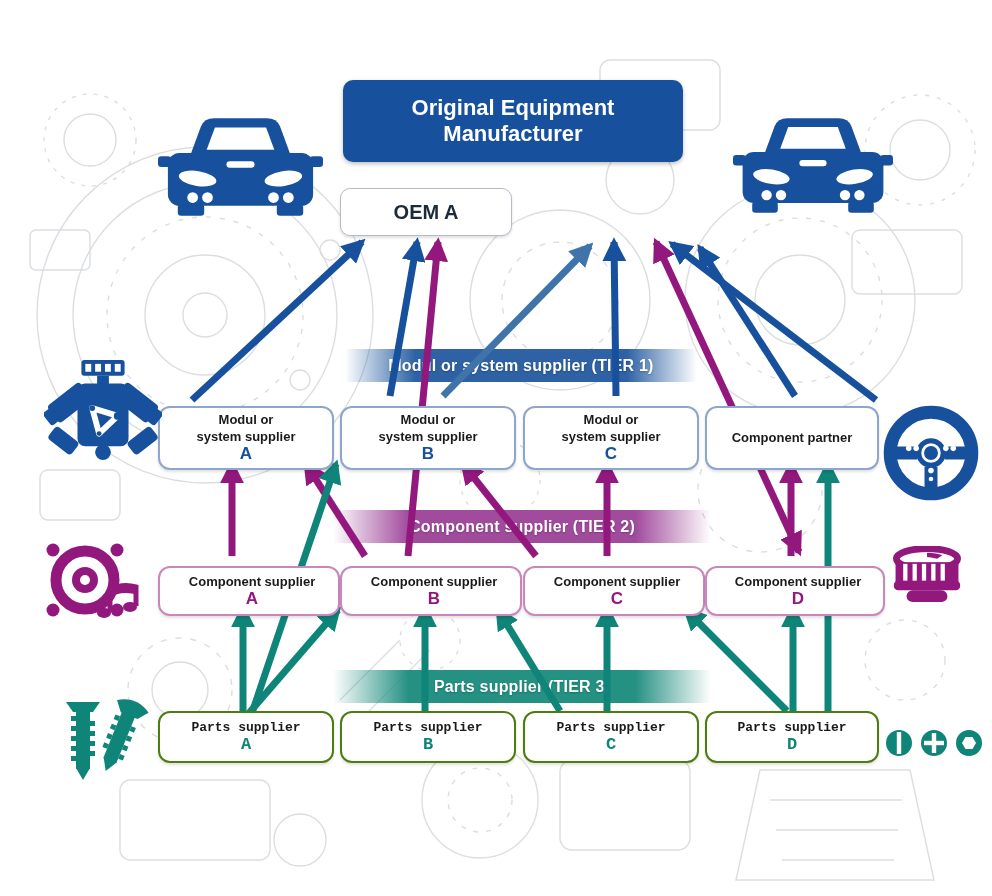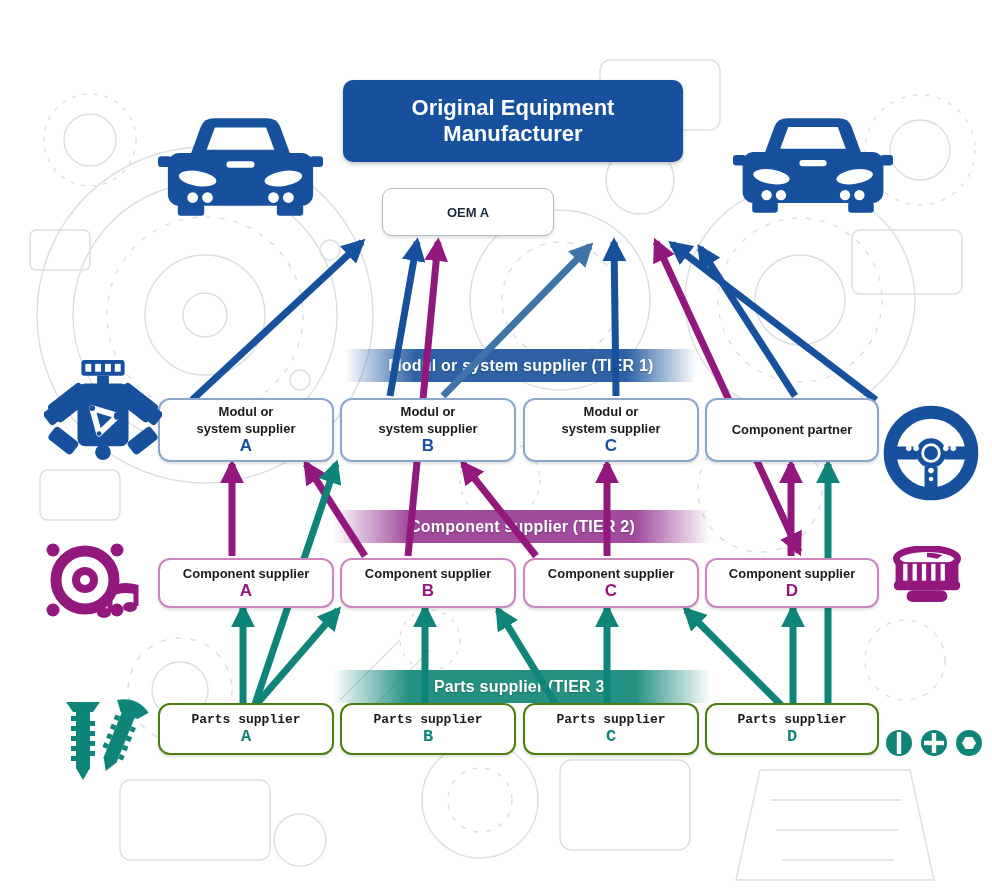--- a/index.html
+++ b/index.html
@@ -17,29 +17,29 @@
   .banner.t2{left:333px;top:510px;width:378px;height:33px;
      background:linear-gradient(90deg,rgba(255,255,255,0),var(--tier2-banner) 20%,var(--tier2-banner) 80%,rgba(255,255,255,0));}
   .banner.t3{left:333px;top:670px;width:378px;height:33px;
      background:linear-gradient(90deg,rgba(255,255,255,0),var(--tier3-banner) 20%,var(--tier3-banner) 80%,rgba(255,255,255,0));}
   .hdr{position:absolute;z-index:3;left:343px;top:80px;width:340px;height:82px;
        background:var(--dark-blue);border-radius:10px;color:#fff;font-weight:bold;
        font-size:22px;text-align:center;display:flex;flex-direction:column;
        justify-content:center;gap:6px;box-shadow:0 2px 4px rgba(0,0,0,.25);}
   .obox{position:absolute;z-index:3;width:170px;height:46px;background:#fff;
         border:1.5px solid #b6bcc4;border-radius:10px;display:flex;align-items:center;
-        justify-content:center;font-weight:bold;font-size:13px;color:#1c2b3a;
-        box-shadow:0 2px 3px rgba(0,0,0,.12);margin-left:42px;}
+        justify-content:center;font-weight:bold;font-size:20px;color:#1c2b3a;
+        box-shadow:0 2px 3px rgba(0,0,0,.12);}
   .tbox{position:absolute;z-index:3;width:172px;background:#fff;border-radius:12px;
         display:flex;flex-direction:column;align-items:center;justify-content:center;
-        text-align:center;box-shadow:0 2px 3px rgba(0,0,0,.12);}
+        text-align:center;box-shadow:0 2px 3px rgba(0,0,0,.12);margin-top:8px;}
   .tbox .ln{font-size:13px;font-weight:bold;color:#1a1a1a;line-height:1.25;}
   .tbox .letter{font-size:17px;font-weight:800;line-height:1.1;}
   .tb1{border:2px solid #8ca6cc;height:60px;top:398px;}
-  .tb2{border:2px solid #cb86bd;height:46px;top:558px;}
+  .tb2{border:2px solid #cb86bd;height:46px;top:558px;padding-left:6px;}
   .tb3{border:2px solid #4d7c0f;height:48px;top:703px;font-family:Liberation Mono, monospace;}
   .c1{color:var(--dark-blue);} .c2{color:var(--magenta);} .c3{color:var(--teal);}
   .icon{position:absolute;z-index:3;}
   
   .f-db{fill:var(--dark-blue);} .f-mg{fill:var(--magenta);} .f-tl{fill:var(--teal);}
   .f-sb{fill:var(--steel-blue);}
   .st-db{stroke:var(--dark-blue);} .st-sb{stroke:var(--steel-blue);}
   .st-mg{stroke:var(--magenta);} .st-tl{stroke:var(--teal);}
   .arrow{fill:none;stroke-width:7;}
 </style>

